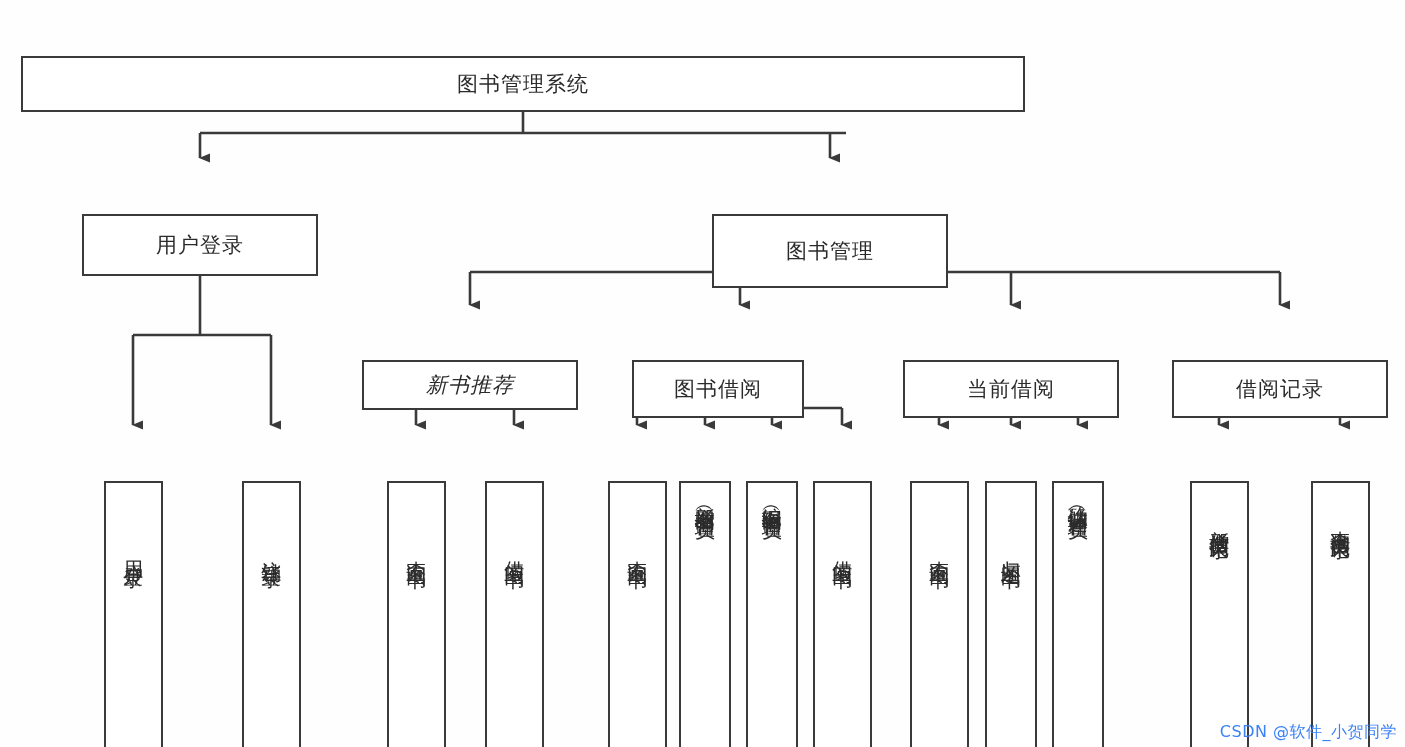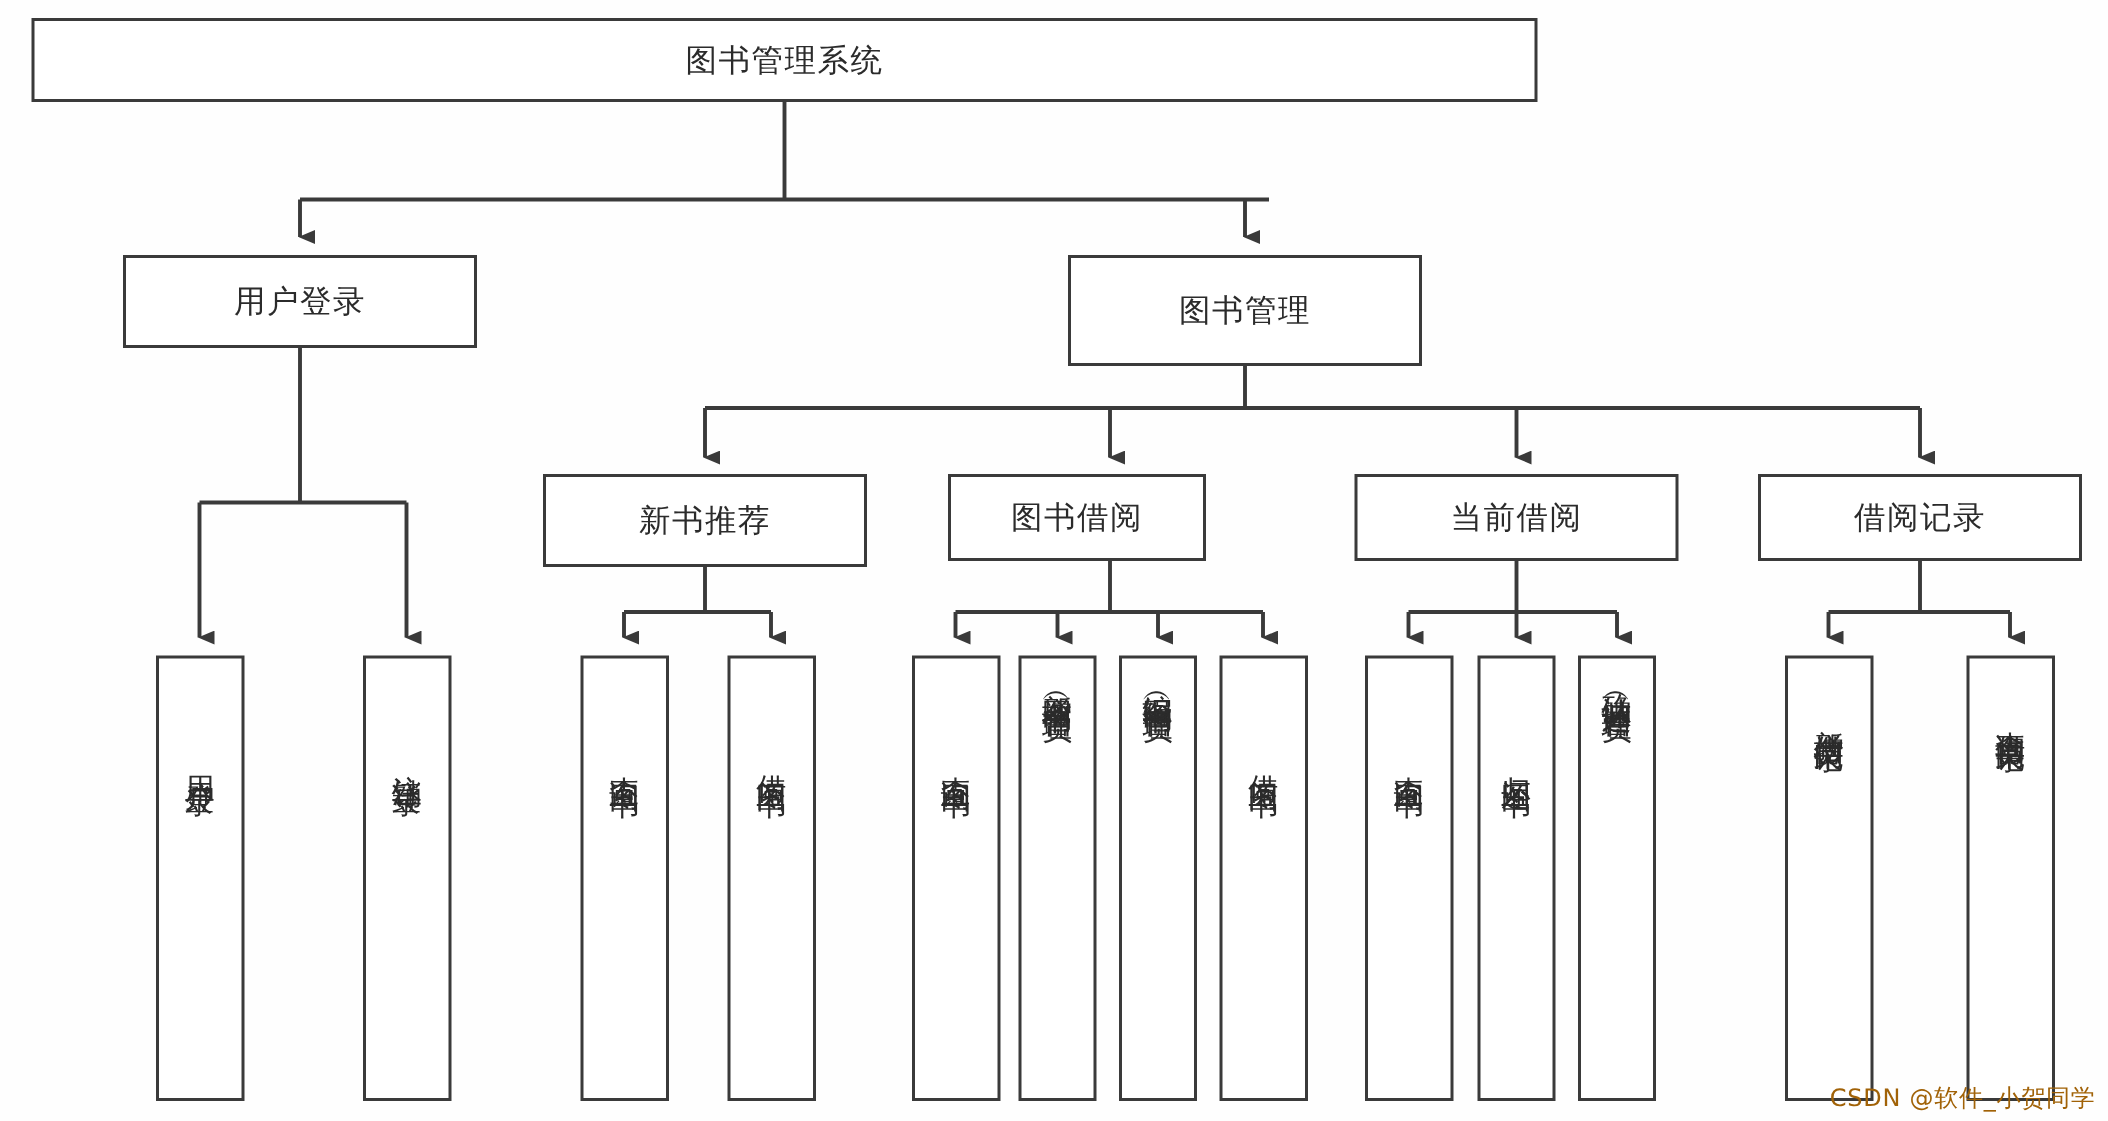--- a/index.html
+++ b/index.html
@@ -20,20 +20,21 @@
   .node{
     position:absolute;
     box-sizing:border-box;
     background:#ffffff;
     border:2.5px solid #3a3a3a;
     display:flex;
     align-items:center;
     justify-content:center;
     color:#2b2b2b;
     z-index:3;
+    margin-top:44px;
   }
   .node .lbl{
     display:block;
     line-height:1.18;
     white-space:pre;
     text-align:center;
   }
   
   .node.h .lbl{font-size:21px;letter-spacing:1px;}
   .node.root .lbl{font-size:21px;letter-spacing:1px;}
@@ -51,21 +52,21 @@
     letter-spacing:3px;
     white-space:normal;
     max-height:100%;
   }
   .node.v.tall .lbl{letter-spacing:2px;}
 
   #watermark{
     position:absolute;
     right:8px;bottom:4px;
     font-size:16px;
-    color:#a16207;
+    color:#3b82f6;
     letter-spacing:0.5px;
     z-index:6;
     pointer-events:none;
     white-space:pre;
   }
 </style>
 </head>
 <body>
 
 <div id="stage">
@@ -124,21 +125,21 @@
     <span class="lbl">图书管理系统</span>
   </div>
 
   <div class="node h" style="left:82px;top:170px;width:236px;height:62px;">
     <span class="lbl">用户登录</span>
   </div>
   <div class="node h" style="left:712px;top:170px;width:236px;height:74px;">
     <span class="lbl">图书管理</span>
   </div>
 
-  <div class="node h" style="left:362px;top:316px;width:216px;height:62px;">
+  <div class="node h" style="left:362px;top:316px;width:216px;height:50px;font-style:italic;">
     <span class="lbl">新书推荐</span>
   </div>
   <div class="node h" style="left:632px;top:316px;width:172px;height:58px;">
     <span class="lbl">图书借阅</span>
   </div>
   <div class="node h" style="left:1172px;top:316px;width:216px;height:58px;">
     <span class="lbl">借阅记录</span>
   </div>
   <div class="node h" style="left:903px;top:316px;width:216px;height:58px;">
     <span class="lbl">当前借阅</span>

